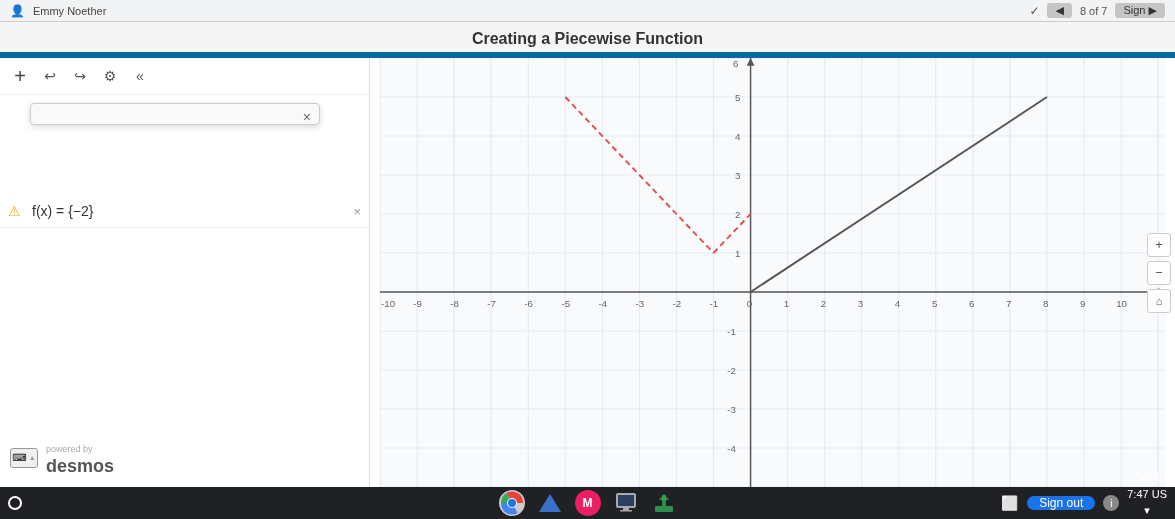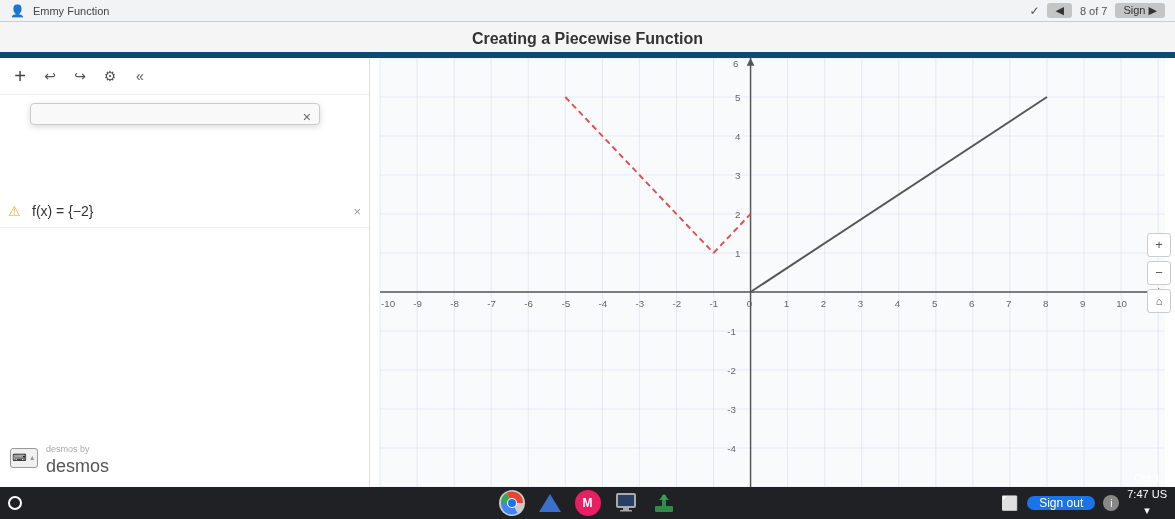--- a/index.html
+++ b/index.html
@@ -39,21 +39,21 @@
       padding: 1px 8px;
       font-size: 11px;
       cursor: pointer;
       color: #333;
     }
 
     
     .main-area {
       position: absolute;
       top: 22px; left: 0; right: 0; bottom: 32px;
-      background: #0c4a6e;
+      background: #0369a1;
     }
 
     
     .page-title {
       text-align: center;
       font-size: 16px;
       font-weight: 600;
       color: #333;
       padding: 8px 0 4px 0;
       background: #f5f5f5;
@@ -167,21 +167,21 @@
       border: 1px solid #999;
       border-radius: 3px;
       background: #f0f0f0;
       display: flex; align-items: center; justify-content: center;
       font-size: 9px;
       cursor: pointer;
     }
     .desmos-logo {
       font-size: 18px;
       color: #555;
-      font-weight: 400;
+      font-weight: 700;
     }
 
     
     .graph-area {
       flex: 1;
       background: #fff;
       position: relative;
       overflow: hidden;
     }
 
@@ -284,21 +284,21 @@
     .axis-label { font-size: 10px; fill: #666; font-family: Arial; }
     .dashed-curve { stroke: #e05050; stroke-width: 2; stroke-dasharray: 6,4; fill: none; }
     .solid-line { stroke: #555; stroke-width: 2; fill: none; }
   </style>
 </head>
 <body>
 
 <div class="top-bar">
   <div class="top-bar-nav">
     <span style="font-size:12px;">👤</span>
-    <span style="font-size:11px;color:#444;">Emmy Function</span>
+    <span style="font-size:11px;color:#444;">Emmy Noether</span>
   </div>
   <div class="top-bar-nav">
     <span style="font-size:12px;">✓</span>
     <button class="nav-btn">◀</button>
     <span>8 of 7</span>
     <button class="nav-btn">Sign ▶</button>
   </div>
 </div>
 
 <div class="main-area">
@@ -326,21 +326,21 @@
         <span class="expr-text">f(x) = {−2}</span>
         <span class="expr-close">×</span>
       </div>
 
       <div class="sidebar-bottom">
         <div class="keyboard-icon">
           <span style="font-size:10px;">⌨</span>
           <span style="font-size:7px;color:#999;margin-left:2px;">▲</span>
         </div>
         <div>
-          <span style="font-size:9px;color:#aaa;">desmos by</span>
+          <span style="font-size:9px;color:#aaa;">powered by</span>
           <div class="desmos-logo">desmos</div>
         </div>
       </div>
     </div>
 
     <div class="graph-area">
       <svg class="graph-svg" viewBox="0 0 805 440" xmlns="http://www.w3.org/2000/svg">
 
         <rect width="805" height="440" fill="#f9fafc"></rect>
 

